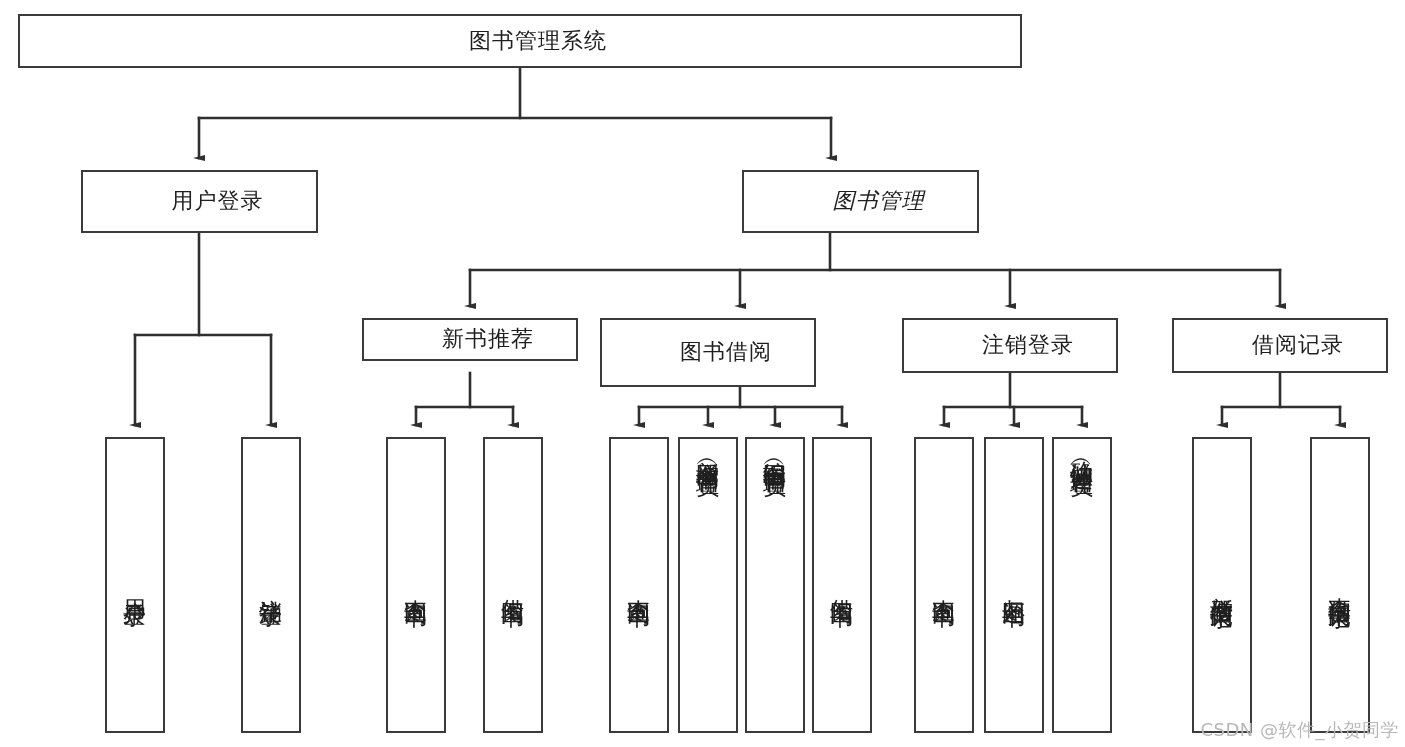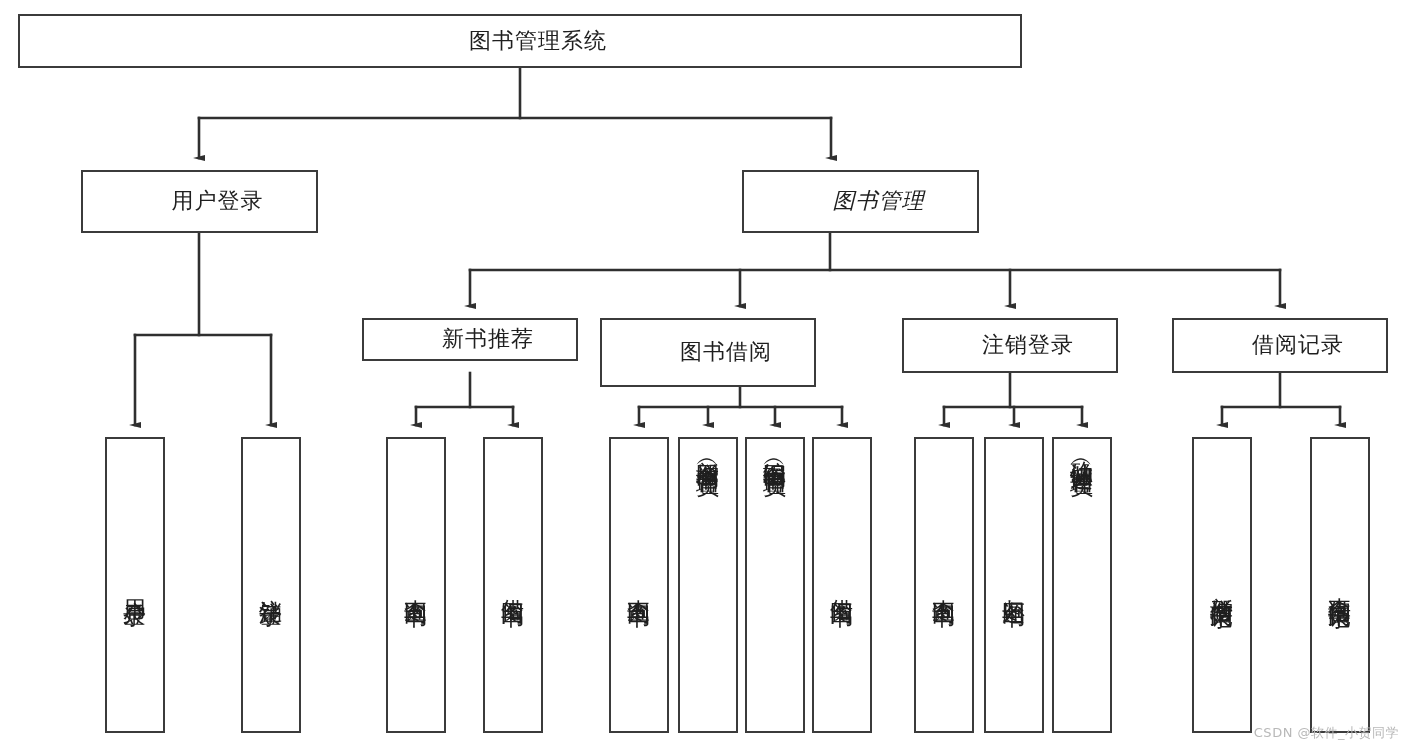--- a/index.html
+++ b/index.html
@@ -62,21 +62,21 @@
     margin-bottom: auto;
   }
   .node-leaf.leaf-center {
     align-items: center;
     padding-top: 0;
   }
   #watermark {
     position: absolute;
     right: 6px;
     bottom: 5px;
-    font-size: 13px;
+    font-size: 18px;
     color: #b8b8b8;
     letter-spacing: 0.5px;
     white-space: nowrap;
     pointer-events: none;
   }
 </style>
 </head>
 <body>
 
 <div id="diagram-root">

